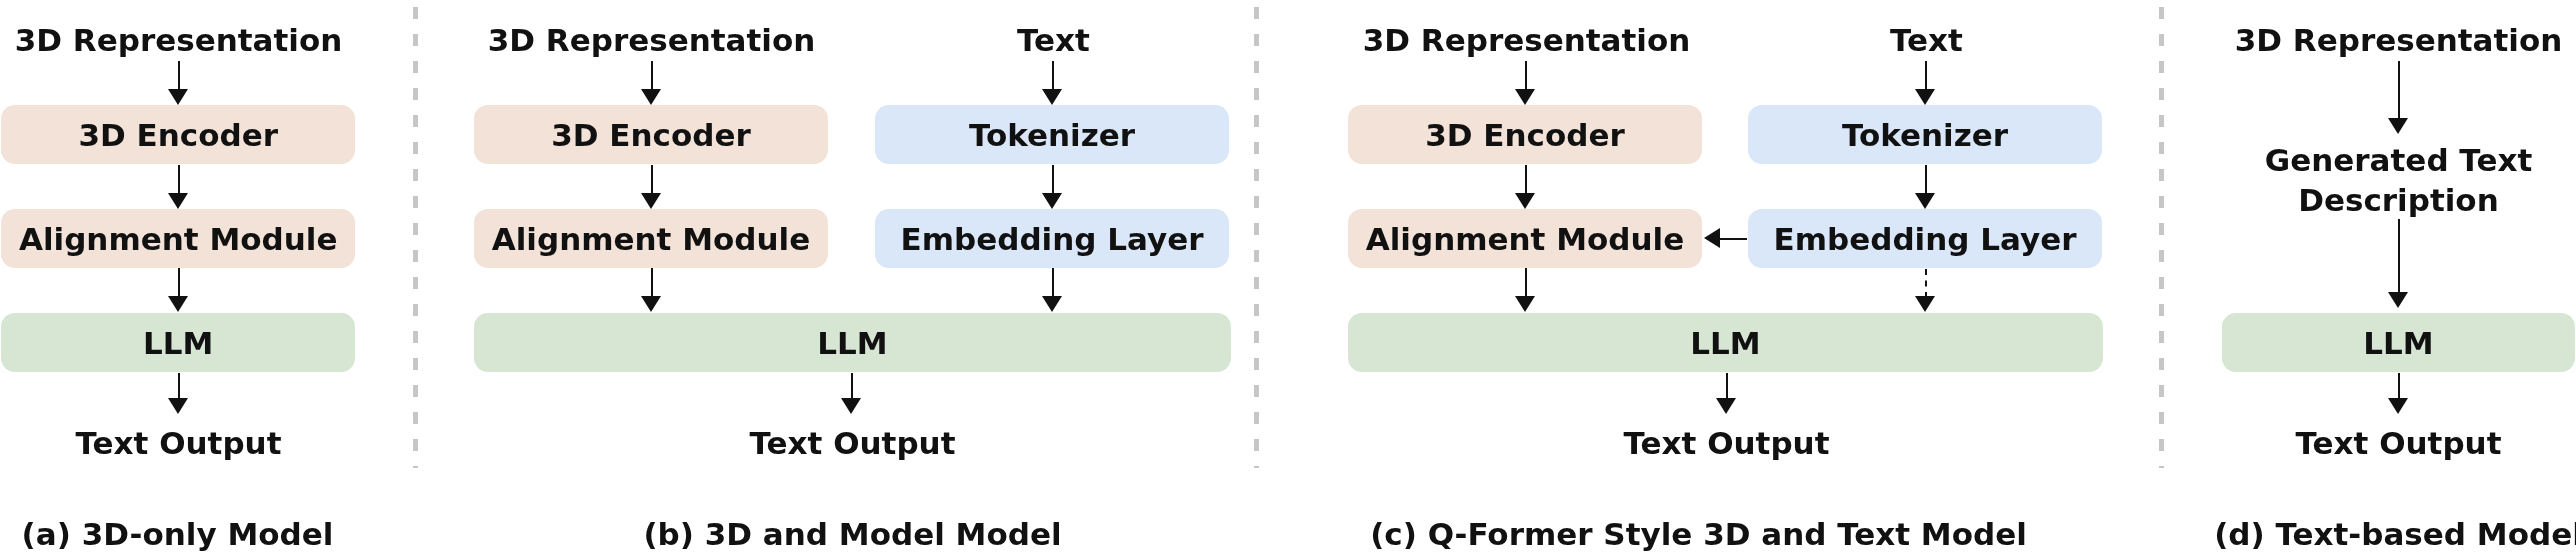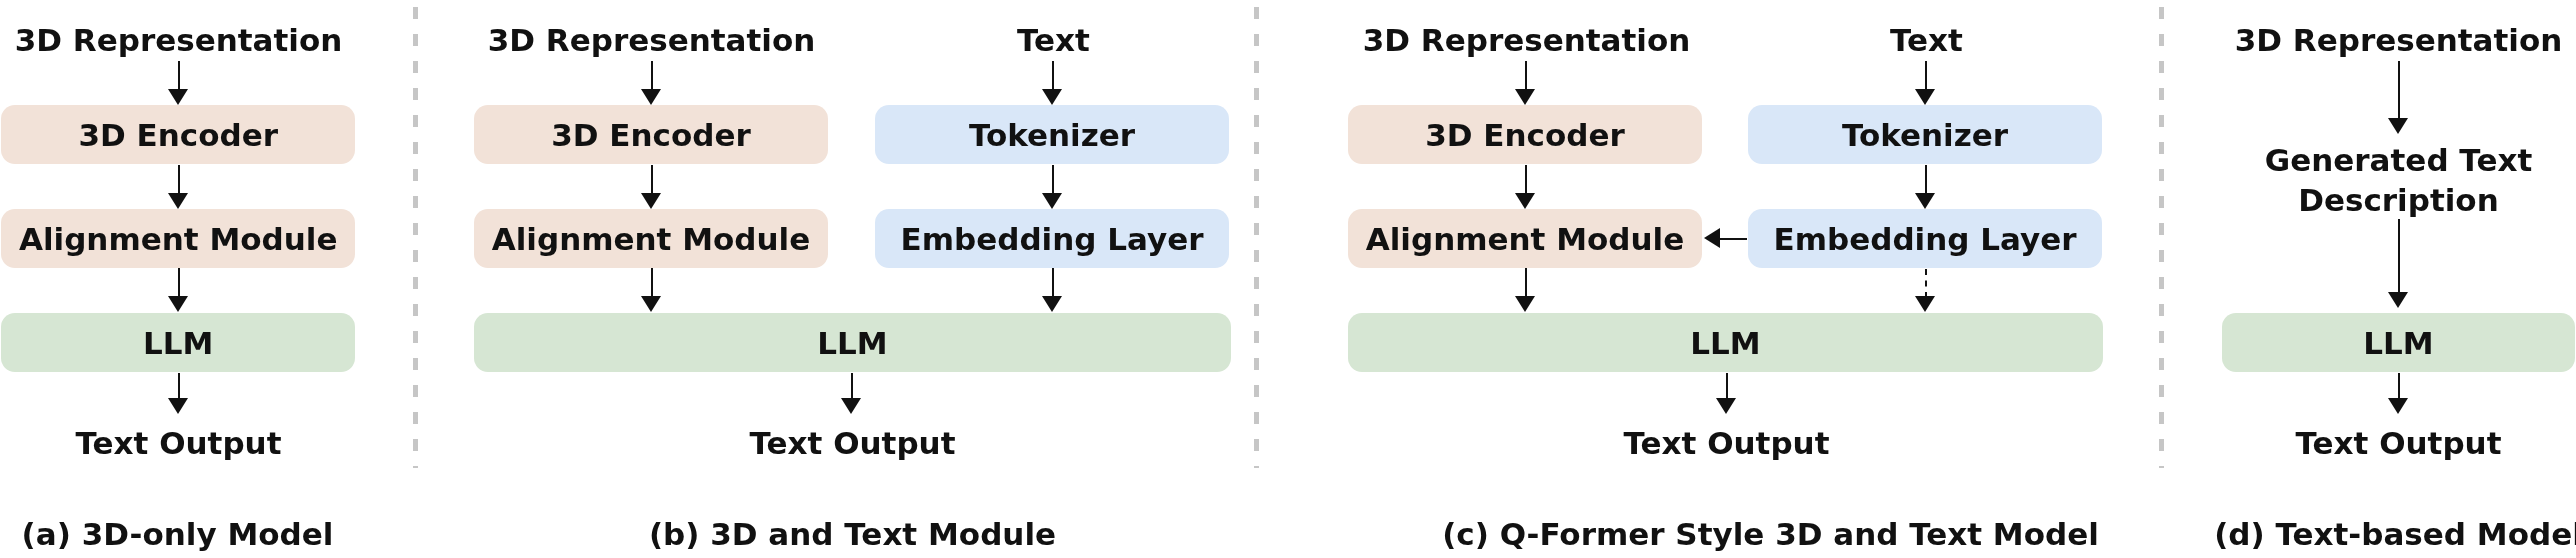--- a/index.html
+++ b/index.html
@@ -185,21 +185,21 @@
   </div>
 
   <div class="box green llm-wide" style="left:474px; top:313px;">
     <span>LLM</span>
   </div>
   <div class="arrow" style="left:841px; top:373px; height:41px;">
     <div class="line"></div>
       <div class="head"></div>
   </div>
   <div class="lbl" style="left:645px; top:427px;">Text Output</div>
-  <div class="caption" style="left:438px; top:516px;">(b) 3D and Text Module</div>
+  <div class="caption" style="left:438px; top:516px;">(b) 3D and Model Model</div>
 
   <div class="divider" style="left:1254px;"></div>
 
   <div class="lbl" style="left:1319px; top:24px;">3D Representation</div>
   <div class="arrow" style="left:1515px; top:61px; height:44px;">
     <div class="line"></div>
       <div class="head"></div>
   </div>
   <div class="box peach" style="left:1348px; top:105px;">
     <span>3D Encoder</span>
@@ -243,21 +243,21 @@
   </div>
 
   <div class="box green llm-wide-c" style="left:1348px; top:313px;">
     <span>LLM</span>
   </div>
   <div class="arrow" style="left:1716px; top:373px; height:41px;">
     <div class="line"></div>
       <div class="head"></div>
   </div>
   <div class="lbl" style="left:1519px; top:427px;">Text Output</div>
-  <div class="caption" style="left:1356px; top:516px;">(c) Q-Former Style 3D and Text Model</div>
+  <div class="caption" style="left:1284px; top:516px;">(c) Q-Former Style 3D and Text Model</div>
 
   <div class="divider" style="left:2159px;"></div>
 
   <div class="lbl" style="left:2191px; top:24px;">3D Representation</div>
   <div class="arrow" style="left:2388px; top:61px; height:73px;">
     <div class="line"></div>
       <div class="head"></div>
   </div>
   <div class="lbl wrap" style="left:2203px; top:140px; width:391px;">Generated Text Description</div>
   <div class="arrow" style="left:2388px; top:219px; height:89px;">

